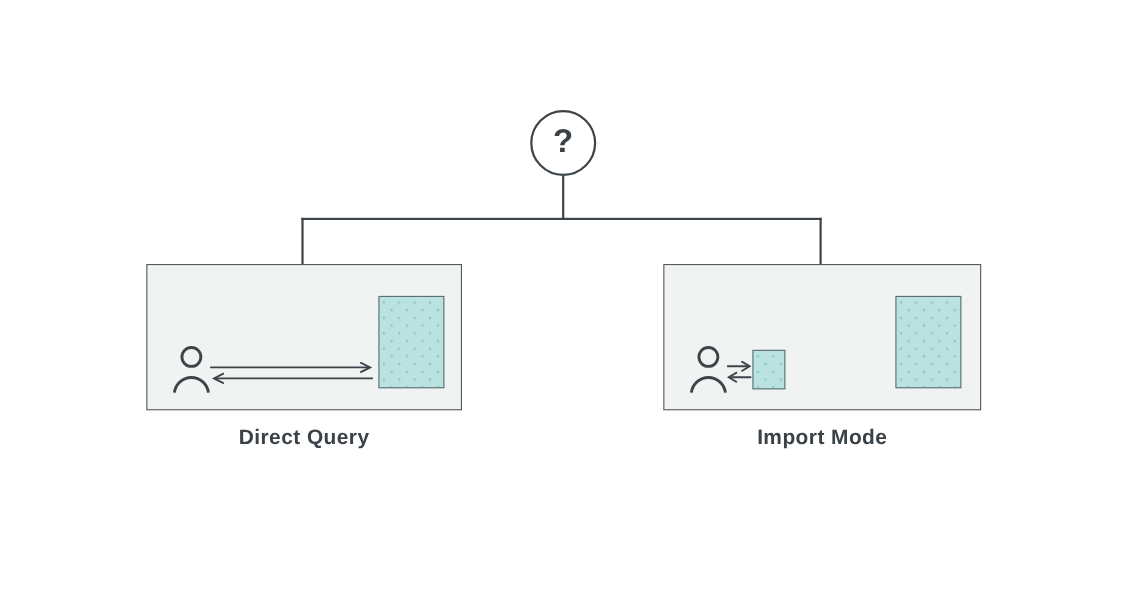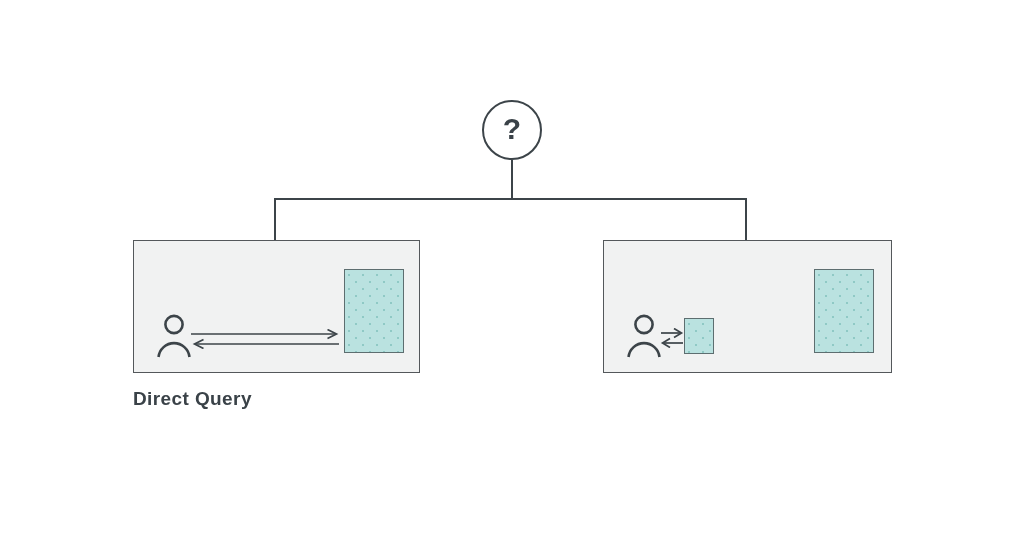--- a/index.html
+++ b/index.html
@@ -56,21 +56,21 @@
       radial-gradient(var(--database-dot) 1px, transparent 1.5px),
       radial-gradient(var(--database-dot) 1px, transparent 1.5px);
     background-size:14px 14px,14px 14px;
     background-position:4px 5px,11px 12px;
   }
   .db.large{left:210px;top:28px;width:60px;height:84px;}
   .db.small{left:80px;top:77px;width:30px;height:36px;}
 
   
   .branch-label{
-    position:absolute;top:388px;
+    position:absolute;top:388px;text-align:center;
     font-size:19px;font-weight:600;letter-spacing:.4px;color:var(--text);
   }
   .branch-label.left{left:133px;width:287px;}
   .branch-label.right{left:603px;width:289px;}
 
   svg{display:block;}
 </style>
 </head>
 <body>
 
@@ -116,14 +116,15 @@
         <path d="M15 0.5 L22.5 5 L15 9.5"></path>
         <path d="M24 15 H5"></path>
         <path d="M11 10.5 L3.5 15 L11 19.5"></path>
       </svg>
     </span>
     <div class="db small"></div>
     <div class="db large"></div>
   </div>
 
   <div class="branch-label left">Direct Query</div>
+  <div class="branch-label right">Import Mode</div>
 
 </div>
 
 </body></html>

